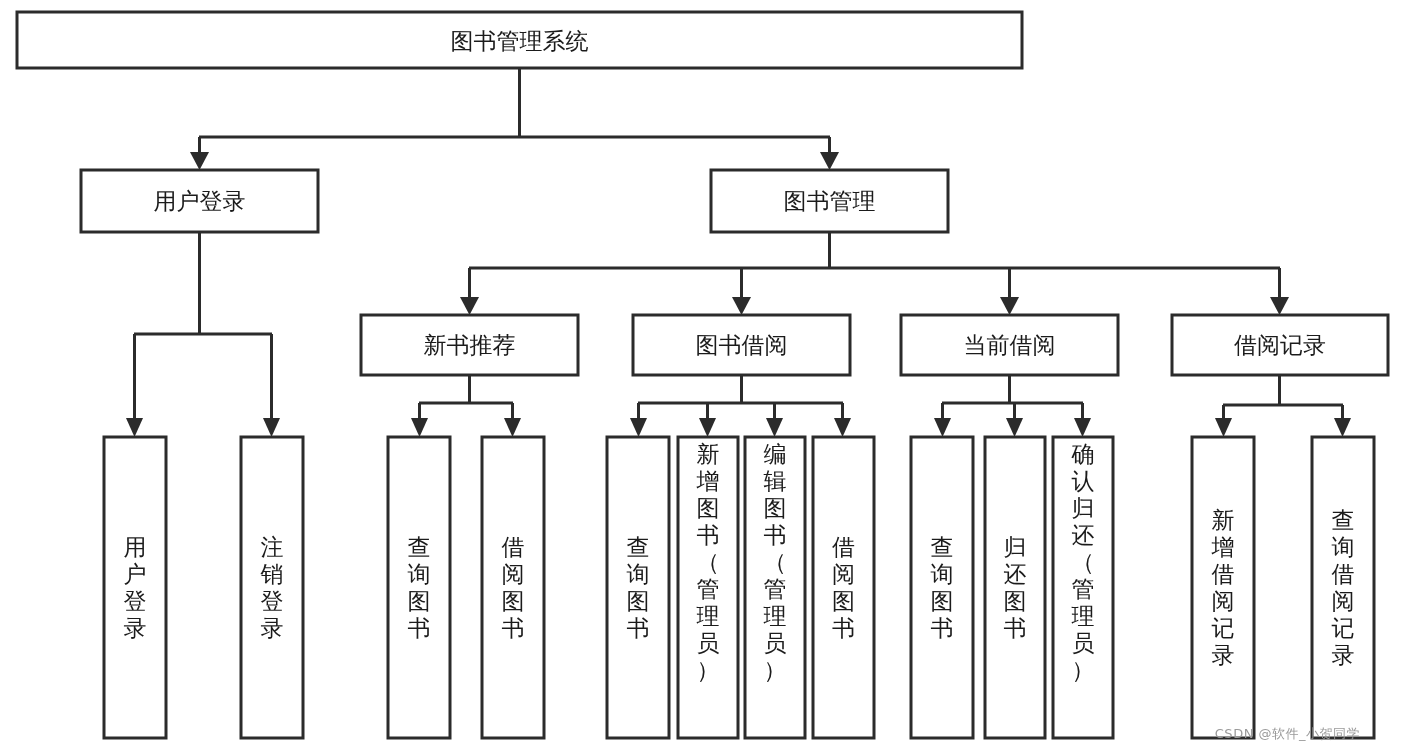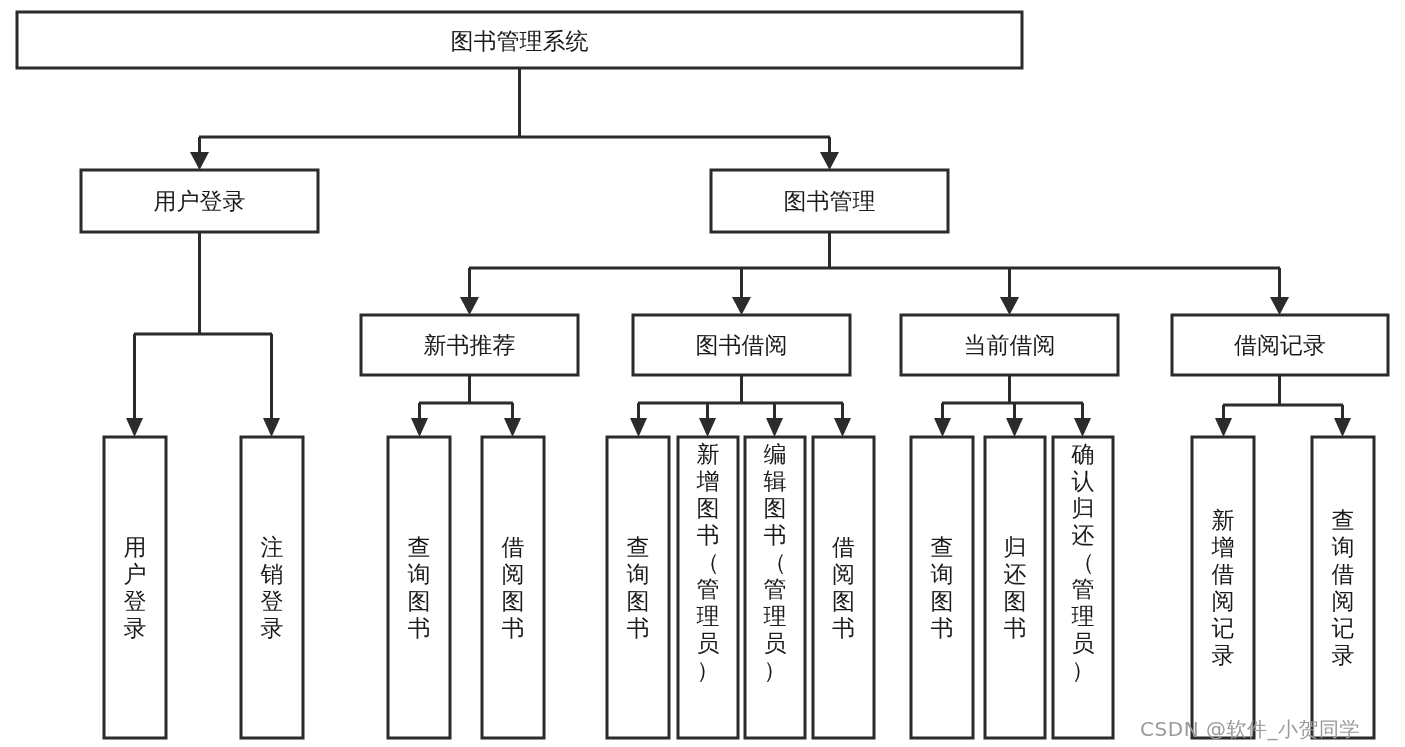--- a/index.html
+++ b/index.html
@@ -69,21 +69,21 @@
     align-items: flex-start;
     justify-content: center;
     padding-top: 4px;
     box-sizing: border-box;
   }
   .watermark {
     position: absolute;
     right: 8px;
     bottom: 4px;
     font-family: "DejaVu Sans", "Liberation Sans", sans-serif;
-    font-size: 20px;
+    font-size: 13px;
     color: #9a9a9a;
     letter-spacing: 0.5px;
     white-space: nowrap;
   }
 </style>
 </head>
 <body>
 
 <div id="diagram-root">
 

